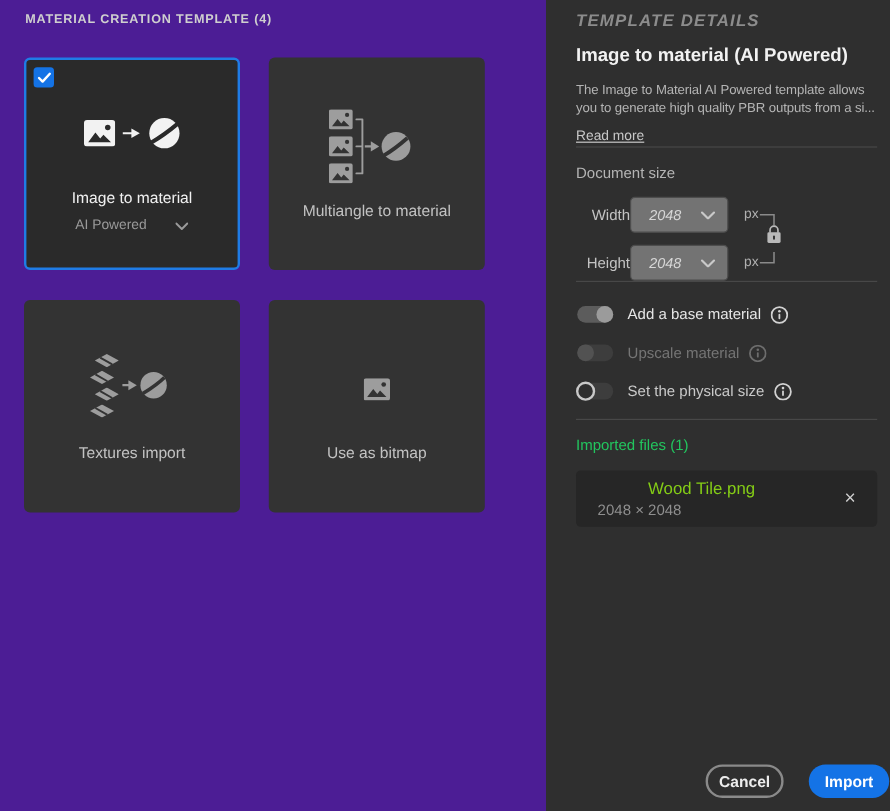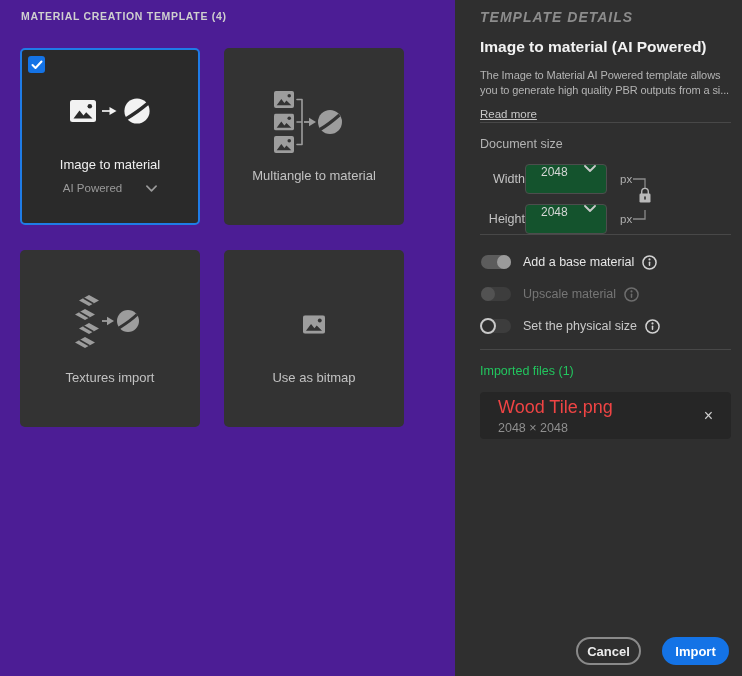--- a/index.html
+++ b/index.html
@@ -37,23 +37,23 @@
   .desc .line { white-space:nowrap; overflow:hidden; }
   .read-more { display:inline-block; margin-top:10px; font-size:11.5px; color:#c8c8c8;
     text-decoration:underline; cursor:pointer; }
   hr.div { border:none; border-top:1px solid #484848; margin:0; }
   .hr1 { margin-top:11px; } .hr2 { margin-top:16px; } .hr3 { margin-top:17px; }
   .doc-size-label { margin-top:14px; font-size:12.5px; color:#b4b4b4; }
   .size-rows { position:relative; margin-top:13px; width:100%; }
   .size-row { display:flex; align-items:center; height:30px; }
   .size-row + .size-row { margin-top:10px; }
   .size-label { width:45px; padding-left:6px; font-size:12.5px; color:#c3c3c3;text-align:right; }
-  .dropdown { width:82px; height:30px; background:#14532d; border:1px solid #4d4d4d;
-    border-radius:4px; display:flex; justify-content:space-between;
-    padding:0 10px 0 15px; cursor:pointer; }
+  .dropdown { width:82px; height:30px; background:#737373; border:1px solid #4d4d4d;
+    border-radius:4px; display:flex; align-items:center; justify-content:space-between;
+    padding:0 10px 0 15px; cursor:pointer;font-style:italic; }
   .dropdown .dd-value { font-size:12px; color:#d6d6d6; }
   .unit { margin-left:13px; font-size:11.5px; color:#b0b0b0; }
   .link-bracket { position:absolute; left:153px; top:0; }
   .toggles { margin-top:18px; }
   .toggle-row { display:flex; align-items:center; height:18px; margin-bottom:14px; }
   .switch { position:relative; width:30px; height:14px; border-radius:7px; margin-left:1px;
     cursor:pointer; flex:none; }
   .knob { position:absolute; width:14px; height:14px; border-radius:50%; top:0; }
   .toggle-row.on .switch { background:#5c5c5c; }
   .toggle-row.on .knob { right:0; background:#9b9b9b; }
@@ -63,25 +63,25 @@
     background:#2f2f2f; border:2px solid #c9c9c9; }
   .t-label { margin-left:12px; font-size:12.5px; color:#757575; }
   .toggle-row.enabled.on .t-label { color:#e6e6e6; }
   .toggle-row.enabled.off .t-label { color:#c9c9c9; }
   .info { margin-left:8px; color:#6d6d6d; display:flex; cursor:pointer; }
   .toggle-row.enabled .info { color:#d2d2d2; }
   .imported-label { margin-top:14px; font-size:12.5px; color:#22c55e; }
   .file-card { margin-top:14px; height:47px; background:#262626; border-radius:4px;
     display:flex; align-items:center; padding:0 14px 0 18px; }
   .file-meta { flex:1; }
-  .file-name { font-size:18px; color:#ef4444; }
+  .file-name { font-size:14px; color:#84cc16;margin-left:42px; }
   .file-dims { margin-top:3px; font-size:12.5px; color:#8f8f8f; }
   .file-remove { background:none; border:none; color:#d0d0d0; font-size:16px; line-height:1;
     cursor:pointer; padding:2px 4px; font-family:inherit; }
-  .footer { position:absolute; right:13px; bottom:11px; display:flex; gap:21px; }
+  .footer { position:absolute; right:1px; bottom:11px; display:flex; gap:21px; }
   .btn { height:28px; border-radius:14px; font-size:13px; font-weight:700;
     font-family:inherit; cursor:pointer; }
   .btn-cancel { width:65px; background:transparent; border:2px solid #8a8a8a; color:#ececec; }
   .btn-import { width:67px; background:#1473e6; border:none; color:#ffffff; }
 </style>
 </head>
 <body>
 
 <svg width="0" height="0" style="position:absolute">
   <symbol id="sym-img" viewBox="0 0 26 22">

